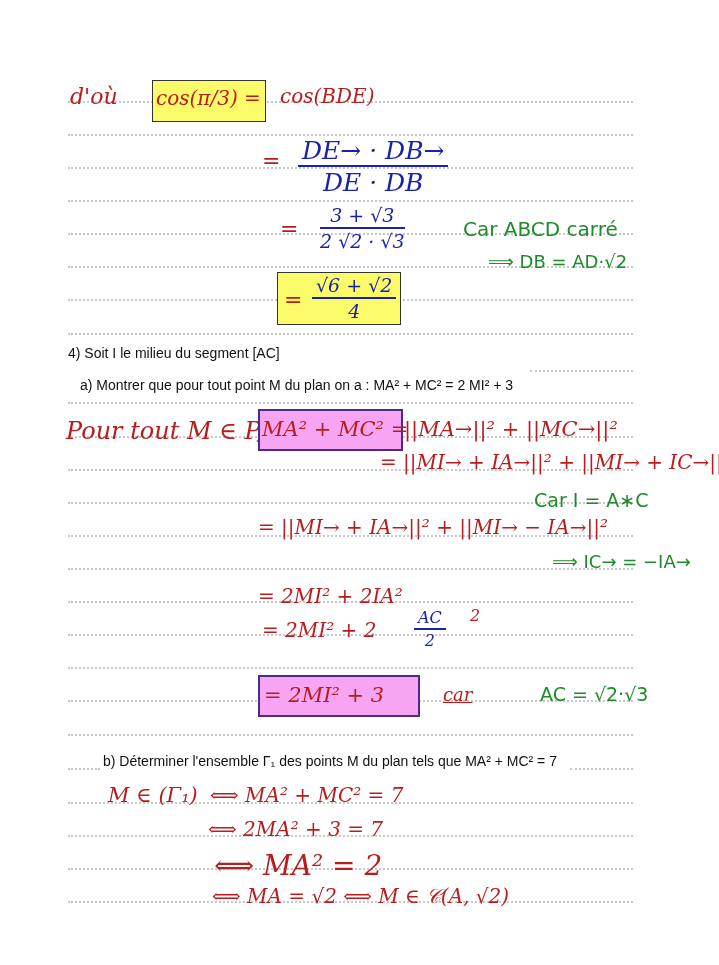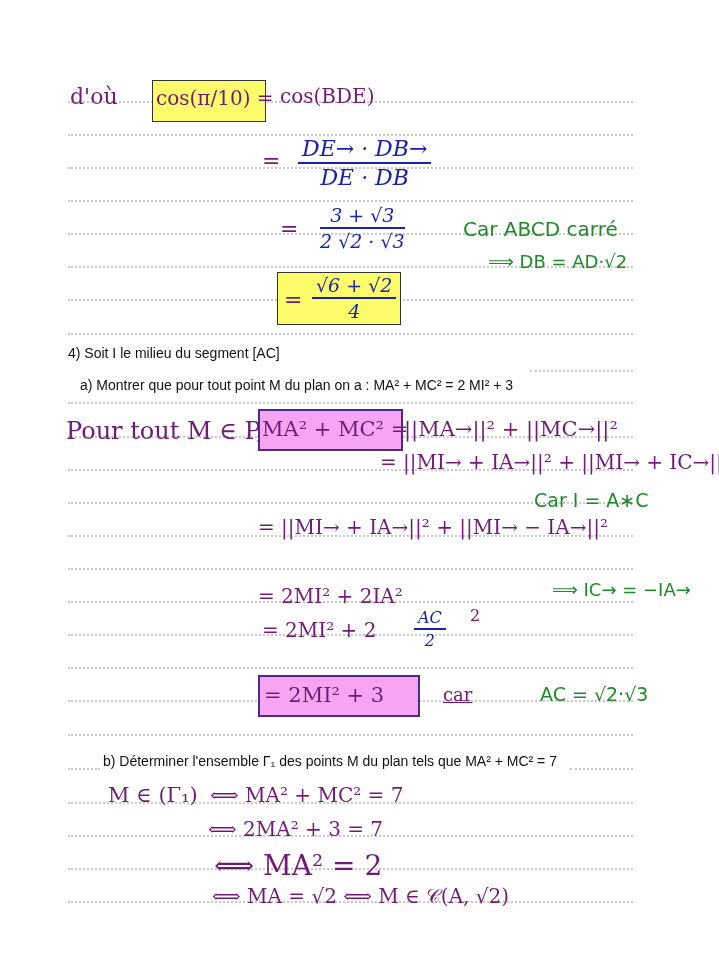--- a/index.html
+++ b/index.html
@@ -1,18 +1,18 @@
 <!DOCTYPE html>
 <html><head>
 <meta charset="utf-8">
 <style>
   html, body { margin:0; padding:0; background:#fff; }
   body { width:719px; height:965px; position:relative; overflow:hidden; font-family:"Liberation Sans", sans-serif; }
   .dots { position:absolute; height:0; border-top:2px dotted #c8c8c8; }
-  .hw { position:absolute; font-family:"DejaVu Serif", serif; color:#701a75; white-space:nowrap; line-height:1; }
+  .hw { position:absolute; font-family:"DejaVu Serif", serif; font-style:italic; color:#b91c1c; white-space:nowrap; line-height:1; }
   .hw.green { color:#1f8a2a; font-style:normal; font-family:"DejaVu Sans", sans-serif; }
   .print { position:absolute; font-family:"Liberation Sans", sans-serif; color:#111; font-size:14px; white-space:nowrap; }
   .box-y { position:absolute; background:#fcfc6a; border:1.5px solid #333; }
   .box-p { position:absolute; background:#f7a5f2; border:2px solid #4b2b8a; }
   .frac { position:absolute; display:flex; flex-direction:column; align-items:center; color:#1a23a8; font-family:"DejaVu Serif", serif; font-style:italic; line-height:1; }
   .frac .num { padding:0 4px 2px; }
   .frac .bar { width:100%; height:2px; background:#1a23a8; }
   .frac .den { padding-top:3px; }
 </style>
 </head>
@@ -40,25 +40,25 @@
 <div class="dots" style="left:68px;top:734px;width:565px;"></div>
 <div class="dots" style="left:68px;top:768px;width:32px;"></div>
 <div class="dots" style="left:570px;top:768px;width:63px;"></div>
 <div class="dots" style="left:68px;top:802px;width:565px;"></div>
 <div class="dots" style="left:68px;top:835px;width:565px;"></div>
 <div class="dots" style="left:68px;top:868px;width:565px;"></div>
 <div class="dots" style="left:68px;top:901px;width:565px;"></div>
 
 <div class="hw" style="left:70px;top:86px;font-size:22px;">d'où</div>
 <div class="box-y" style="left:152px;top:80px;width:112px;height:40px;"></div>
-<div class="hw" style="left:156px;top:88px;font-size:20px;">cos(π/10) =</div>
+<div class="hw" style="left:156px;top:88px;font-size:20px;">cos(π/3) =</div>
 <div class="hw" style="left:280px;top:86px;font-size:20px;">cos(BDE)</div>
 
 <div class="hw" style="left:262px;top:150px;font-size:22px;">=</div>
-<div class="frac" style="left:298px;top:138px;font-size:22px;">
+<div class="frac" style="left:298px;top:138px;font-size:25px;">
   <span class="num">DE→ · DB→</span>
   <span class="bar"></span>
   <span class="den">DE · DB</span>
 </div>
 
 <div class="hw" style="left:280px;top:218px;font-size:22px;">=</div>
 <div class="frac" style="left:320px;top:206px;font-size:19px;">
   <span class="num">3 + √3</span>
   <span class="bar"></span>
   <span class="den">2 √2 · √3</span>
@@ -78,21 +78,21 @@
 <div class="print" style="left:68px;top:345px;">4) Soit I le milieu du segment [AC]</div>
 <div class="print" style="left:80px;top:377px;">a) Montrer que pour tout point M du plan on a :  MA² + MC² = 2 MI² + 3</div>
 
 <div class="hw" style="left:66px;top:419px;font-size:24px;">Pour tout M ∈ P,</div>
 <div class="box-p" style="left:258px;top:409px;width:141px;height:38px;"></div>
 <div class="hw" style="left:262px;top:419px;font-size:21px;">MA² + MC² =</div>
 <div class="hw" style="left:404px;top:419px;font-size:21px;">||MA→||² + ||MC→||²</div>
 <div class="hw" style="left:380px;top:452px;font-size:20px;">= ||MI→ + IA→||² + ||MI→ + IC→||²</div>
 <div class="hw" style="left:258px;top:517px;font-size:20px;">= ||MI→ + IA→||² + ||MI→ − IA→||²</div>
 <div class="hw green" style="left:534px;top:491px;font-size:19px;">Car I = A∗C</div>
-<div class="hw green" style="left:552px;top:553px;font-size:18px;margin-top:28px;">⟹ IC→ = −IA→</div>
+<div class="hw green" style="left:552px;top:553px;font-size:18px;">⟹ IC→ = −IA→</div>
 <div class="hw" style="left:258px;top:586px;font-size:20px;">= 2MI² + 2IA²</div>
 <div class="hw" style="left:262px;top:620px;font-size:20px;">= 2MI² + 2</div>
 <div class="frac" style="left:414px;top:610px;font-size:16px;">
   <span class="num">AC</span>
   <span class="bar"></span>
   <span class="den">2</span>
 </div>
 <div class="hw" style="left:470px;top:608px;font-size:16px;">2</div>
 
 <div class="box-p" style="left:258px;top:675px;width:158px;height:38px;"></div>

